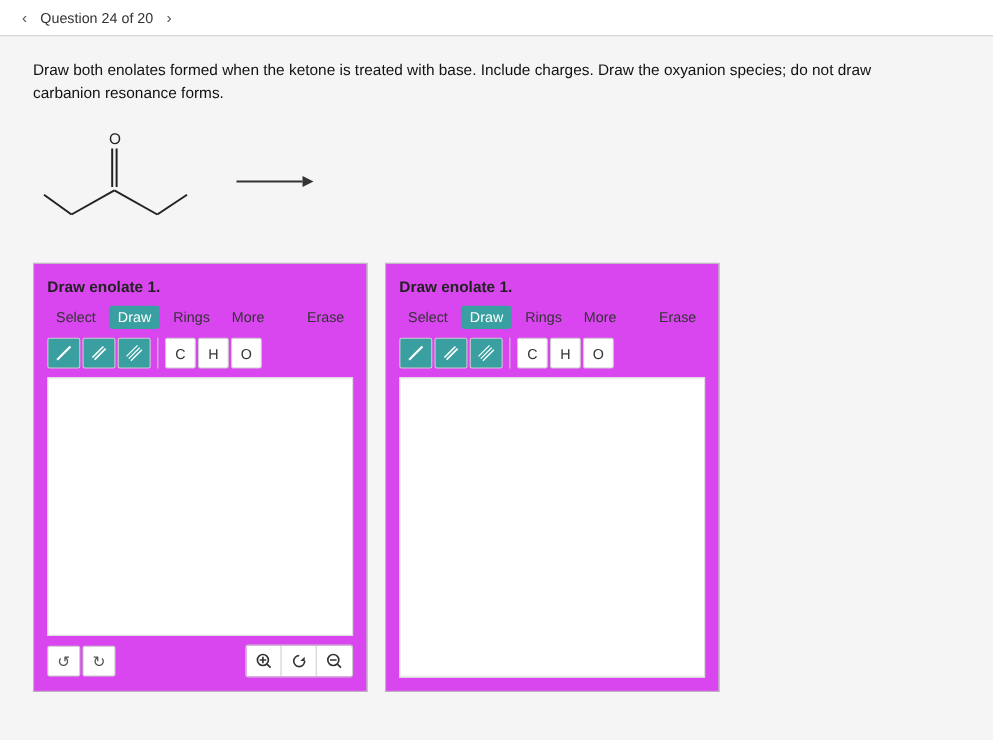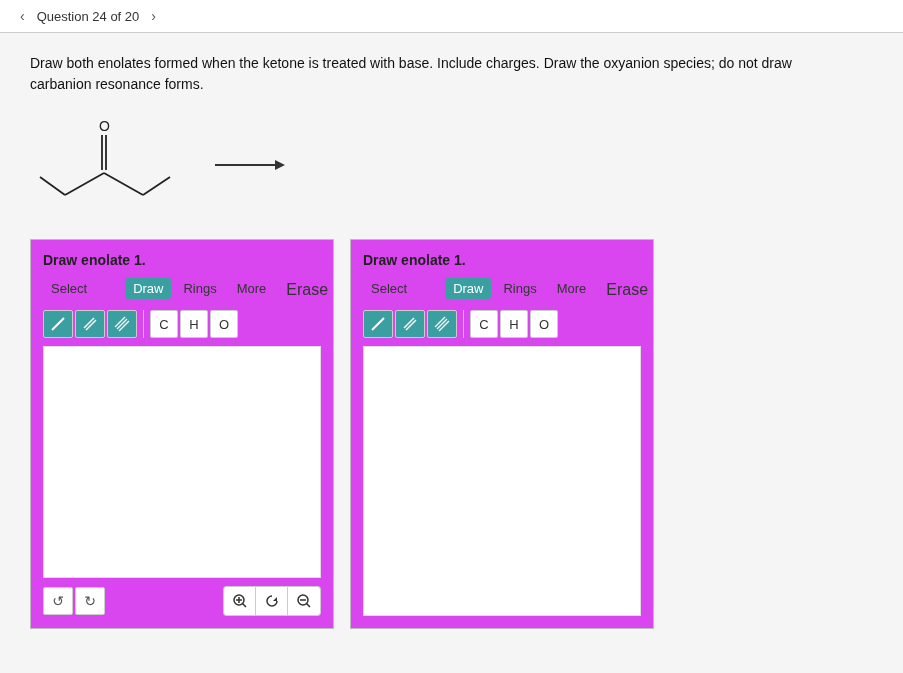--- a/index.html
+++ b/index.html
@@ -111,27 +111,26 @@
       border: none;
       background: transparent;
       cursor: pointer;
       color: #333;
       border-radius: 3px;
     }
     .toolbar-btn.active {
       background: #3a9fa0;
       color: #fff;
       border-radius: 3px;
-      margin-left: 26px;
     }
 
     .toolbar-erase {
       margin-left: auto;
       padding: 3px 8px;
-      font-size: 16px;
+      font-size: 13px;
       border: none;
       background: transparent;
       cursor: pointer;
       color: #333;
     }
 
     
     .draw-tools {
       display: flex;
       align-items: center;

